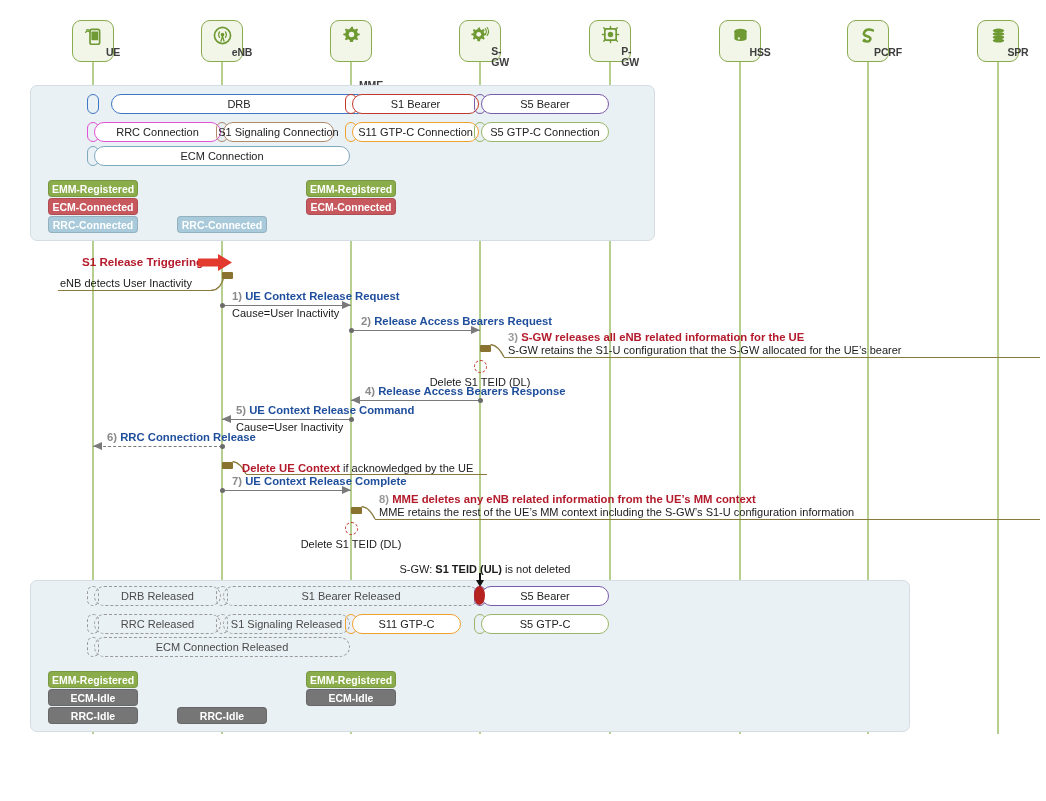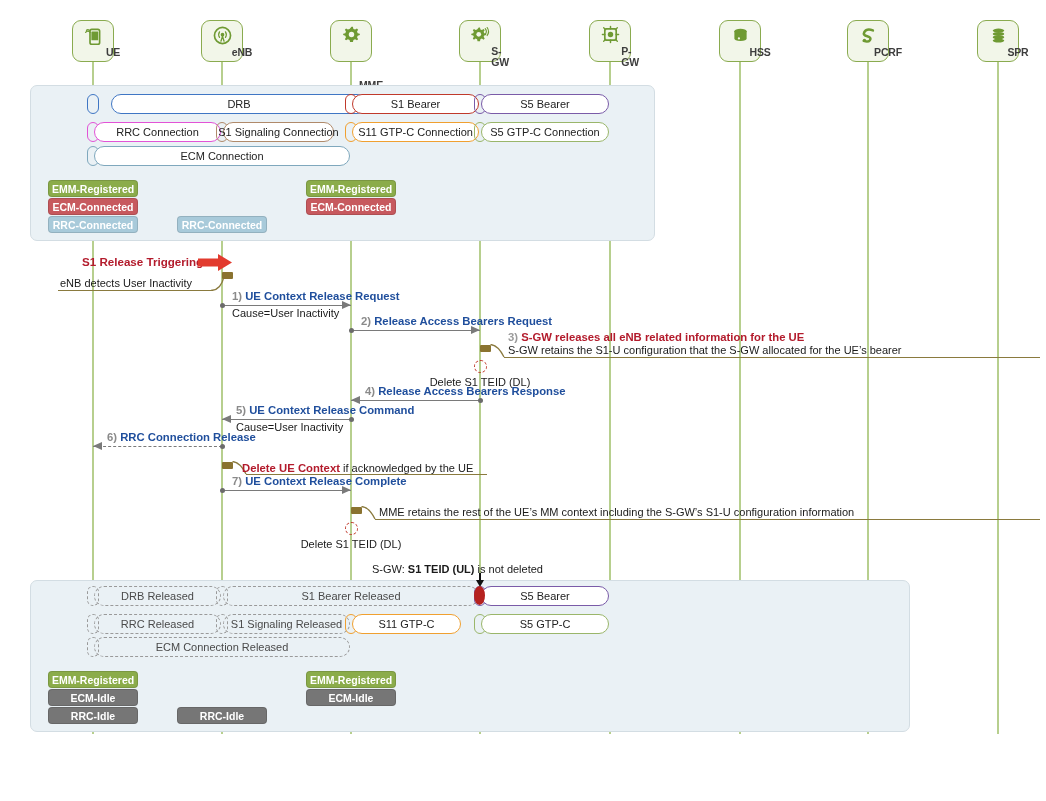--- a/index.html
+++ b/index.html
@@ -296,22 +296,23 @@
     <div class="notehook" style="left: 232px; top: 461px; width: 16px; height: 14px;"><svg width="16" height="14">
         <path d="M0.5 0.5 Q8 1 14 13" fill="none" stroke="#8a7a3e" stroke-width="1.3"></path>
       </svg></div>
     <div class="noteline" style="left: 246px; top: 474px; width: 241px;"></div>
     <div style="position: absolute; left: 234px; top: 458px; white-space: nowrap; margin-left: 8px;"><span style="font-size: 11.3px; font-weight: bold; color: rgb(179, 27, 44);">Delete UE Context</span><span style="font-size: 11px; color: rgb(26, 26, 26);"> if acknowledged by the UE</span></div>
     <div class="notemark" style="left: 351px; top: 507px;"></div>
     <div class="notehook" style="left: 361px; top: 506px; width: 16px; height: 14px;"><svg width="16" height="14">
         <path d="M0.5 0.5 Q8 1 14 13" fill="none" stroke="#8a7a3e" stroke-width="1.3"></path>
       </svg></div>
     <div class="noteline" style="left: 375px; top: 519px; width: 665px;"></div>
+    <div class="note-red" style="left: 379px; top: 493px;"><span class="num">8) </span>MME deletes any eNB related information from the UE’s MM context</div>
     <div class="note-plain" style="left: 379px; top: 506px;">MME retains the rest of the UE’s MM context including the S-GW’s S1-U configuration information</div>
     <div class="teid-circle" style="left: 473.5px; top: 360px;"></div>
     <div class="teid-label" style="left: 418px; top: 376px; width: 124px; text-align: center;">Delete S1 TEID (DL)</div>
     <div class="teid-circle" style="left: 344.5px; top: 522px;"></div>
     <div class="teid-label" style="left: 289px; top: 538px; width: 124px; text-align: center;">Delete S1 TEID (DL)</div>
-    <div class="ul-note" style="left: 372px; top: 563px; width: 250px; text-align: left;"><span>S-GW: </span><b>S1 TEID (UL)</b><span> is not deleted</span></div>
+    <div class="ul-note" style="left: 360px; top: 563px; width: 250px; text-align: center;"><span>S-GW: </span><b>S1 TEID (UL)</b><span> is not deleted</span></div>
     <div class="blobstem" style="left: 479px; top: 573px; height: 9px;"></div>
     <div class="blobarrow" style="left: 476px; top: 580px;"></div>
     <div class="blob" style="left: 474px; top: 586px;"></div>
   </div>
 
 </body></html>

